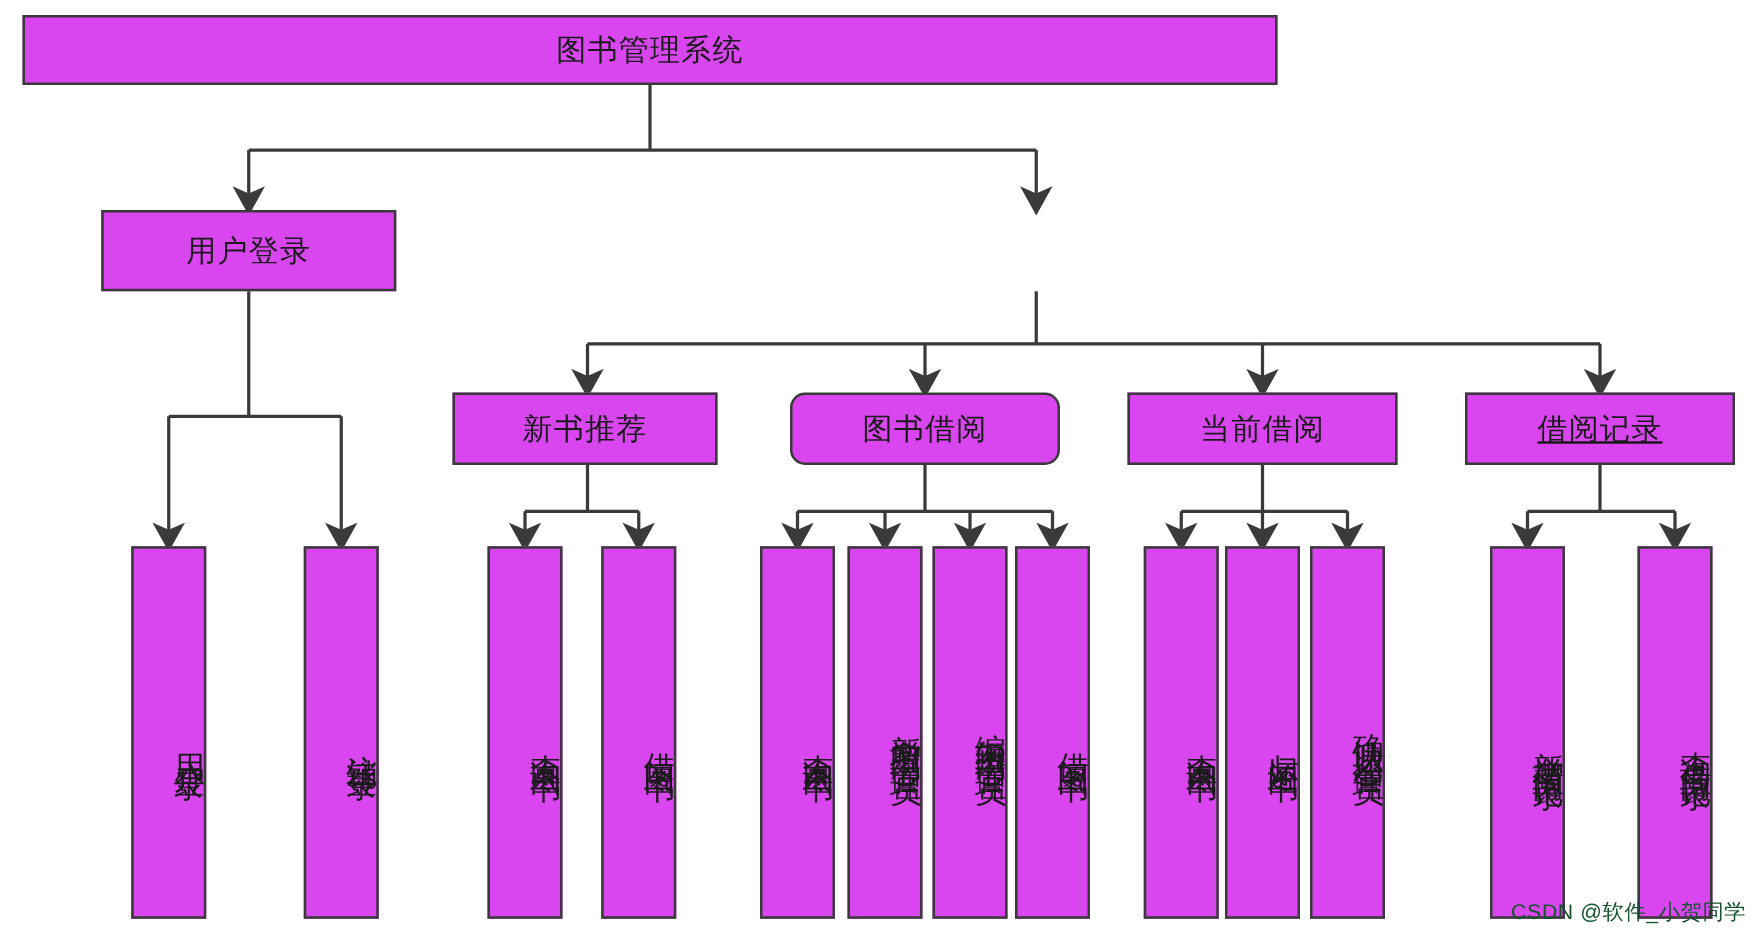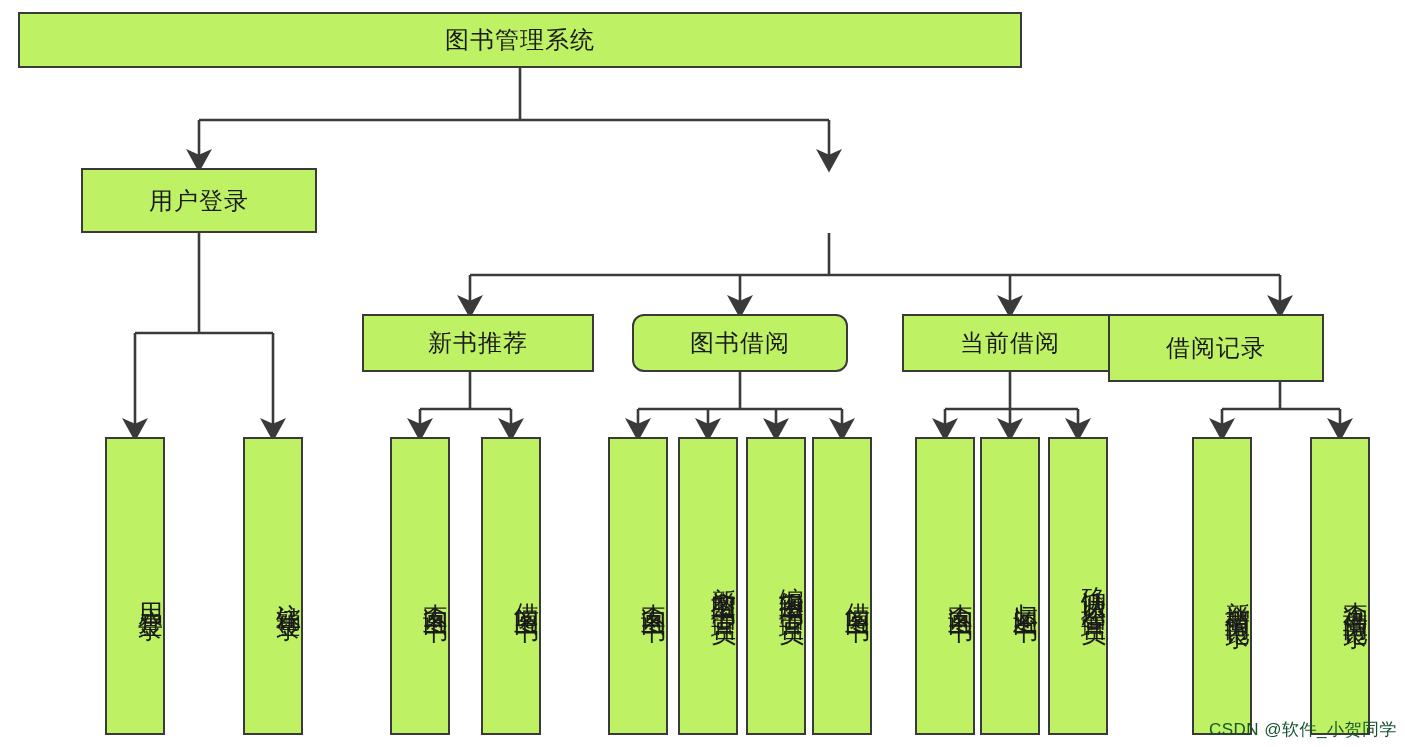--- a/index.html
+++ b/index.html
@@ -8,21 +8,21 @@
     background:#ffffff;
     font-family:"Liberation Sans","DejaVu Sans",sans-serif;
     overflow:hidden;
     position:relative;
   }
   #diagram{position:absolute;left:0;top:0;width:1405px;height:747px;}
 
   .node{
     position:absolute;
     box-sizing:border-box;
-    background:#bef264;
+    background:#d946ef;
     border:2.5px solid #3a3a3a;
     display:flex;
     align-items:center;
     justify-content:center;
     color:#1a1a1a;
     z-index:3;
   }
   .node.horiz{
     font-size:24px;
     letter-spacing:1px;
@@ -115,30 +115,30 @@
   </svg>
 
   <div class="node horiz" style="left:18px;top:12px;width:1004px;height:56px;">
     <span class="lbl">图书管理系统</span>
   </div>
 
   <div class="node horiz" style="left:81px;top:168px;width:236px;height:65px;">
     <span class="lbl">用户登录</span>
   </div>
 
-  <div class="node horiz" style="left:362px;top:314px;width:232px;height:58px;">
+  <div class="node horiz" style="left:362px;top:314px;width:212px;height:58px;">
     <span class="lbl">新书推荐</span>
   </div>
   <div class="node horiz" style="left:632px;top:314px;width:216px;height:58px;border-radius:12px;">
     <span class="lbl">图书借阅</span>
   </div>
   <div class="node horiz" style="left:902px;top:314px;width:216px;height:58px;">
     <span class="lbl">当前借阅</span>
   </div>
-  <div class="node horiz" style="left:1108px;top:314px;width:216px;height:68px;">
+  <div class="node horiz" style="left:1172px;top:314px;width:216px;height:58px;text-decoration:underline;">
     <span class="lbl">借阅记录</span>
   </div>
 
   <div class="node vert" style="left:105px;top:437px;width:60px;height:298px;">
     <span class="lbl">用户登录</span>
   </div>
   <div class="node vert" style="left:243px;top:437px;width:60px;height:298px;">
     <span class="lbl">注销登录</span>
   </div>
 

